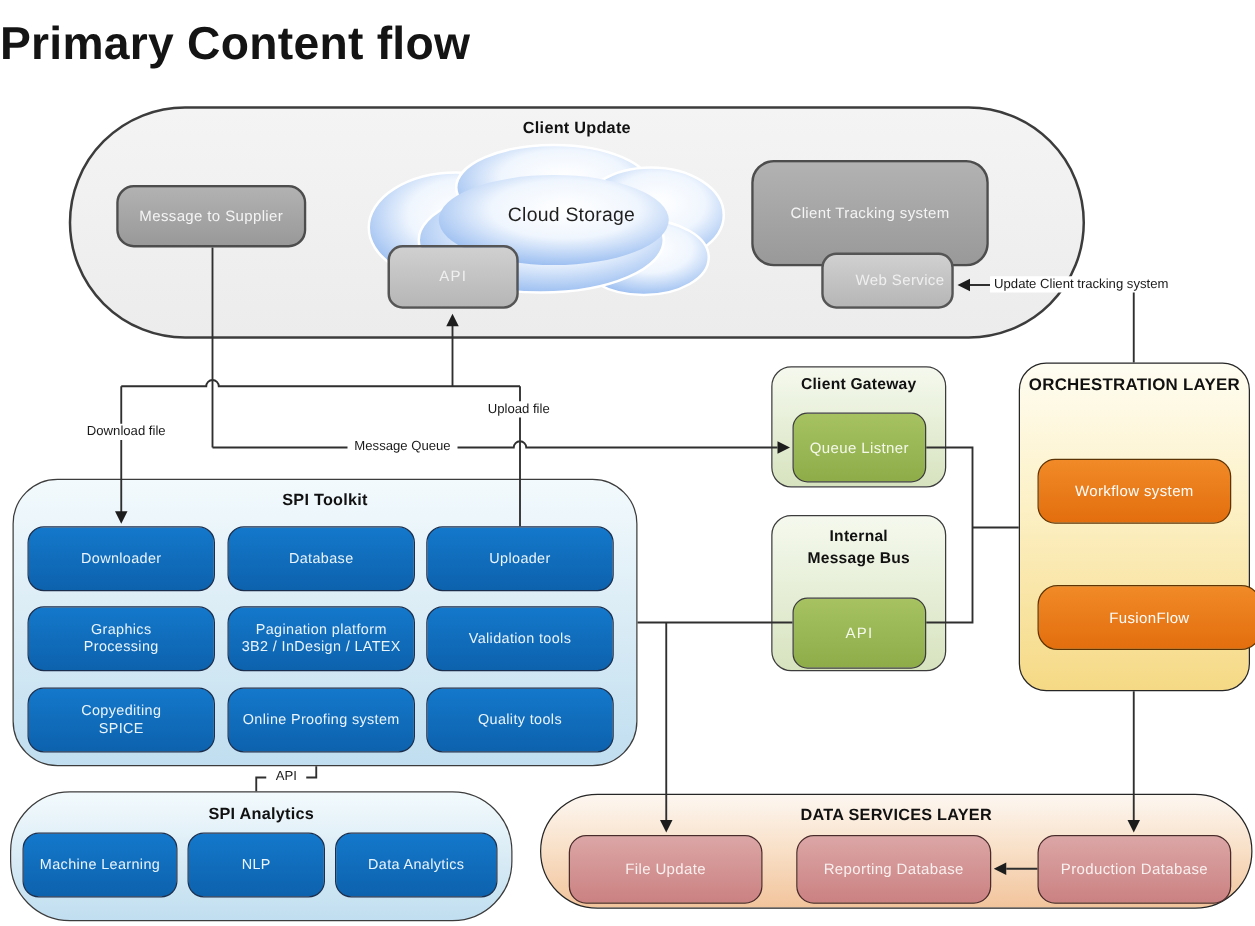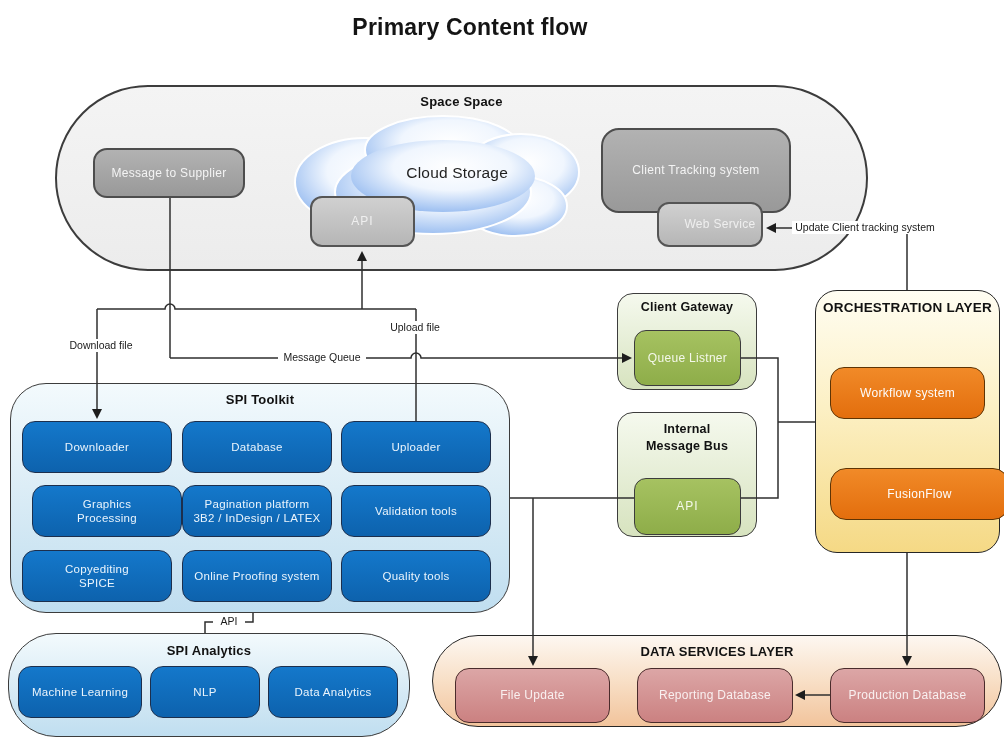--- a/index.html
+++ b/index.html
@@ -2,22 +2,22 @@
 <html><head>
 <meta charset="utf-8">
 <style>
   html,body{margin:0;padding:0;background:#ffffff;}
   .canvas{
     position:relative;width:1004px;height:741px;background:#ffffff;
     font-family:"Liberation Sans","DejaVu Sans",sans-serif;overflow:hidden;
   }
   .abs{position:absolute;box-sizing:border-box;}
   .title{
-    left:0;top:14px;width:940px;text-align:center;
-    font-size:23px;font-weight:bold;color:#141414;letter-spacing:0.2px;
+    left:0;top:14px;width:940px;text-align:left;
+    font-size:37px;font-weight:bold;color:#141414;letter-spacing:0.2px;
   }
   
   .container{border:2px solid #3c3c3c;z-index:1;}
   .container-label{
     position:absolute;left:0;width:100%;text-align:center;
     font-weight:bold;color:#111;font-size:13px;letter-spacing:0.2px;
   }
   .client-space{
     left:55px;top:85px;width:813px;height:186px;border-radius:93px;
     background:linear-gradient(180deg,#f4f4f4,#ececec);
@@ -91,21 +91,21 @@
   }
 </style>
 </head>
 <body>
 
 <div class="canvas">
 
   <div class="abs title">Primary Content flow</div>
 
   <div class="abs container client-space">
-    <div class="container-label" style="top:7px;">Space Space</div>
+    <div class="container-label" style="top:7px;">Client Update</div>
   </div>
 
   <svg class="cloudsvg" style="left:293px;top:110px;" width="290" height="132" viewBox="0 0 290 132">
     <defs>
       <radialGradient id="cg" cx="55%" cy="38%" r="80%">
         <stop offset="0%" stop-color="#ffffff"></stop>
         <stop offset="40%" stop-color="#f0f6fe"></stop>
         <stop offset="72%" stop-color="#aac8f3"></stop>
         <stop offset="100%" stop-color="#6f9fe8"></stop>
       </radialGradient>
@@ -166,21 +166,21 @@
   </div>
   <div class="abs node blue" style="left:22px;top:421px;width:150px;height:52px;">
     <span>Downloader</span>
   </div>
   <div class="abs node blue" style="left:182px;top:421px;width:150px;height:52px;">
     <span>Database</span>
   </div>
   <div class="abs node blue" style="left:341px;top:421px;width:150px;height:52px;">
     <span>Uploader</span>
   </div>
-  <div class="abs node blue" style="left:32px;top:485px;width:150px;height:52px;">
+  <div class="abs node blue" style="left:22px;top:485px;width:150px;height:52px;">
     <span>Graphics</span>
     <span>Processing</span>
   </div>
   <div class="abs node blue" style="left:182px;top:485px;width:150px;height:52px;">
     <span>Pagination platform</span>
     <span>3B2 / InDesign / LATEX</span>
   </div>
   <div class="abs node blue" style="left:341px;top:485px;width:150px;height:52px;">
     <span>Validation tools</span>
   </div>

